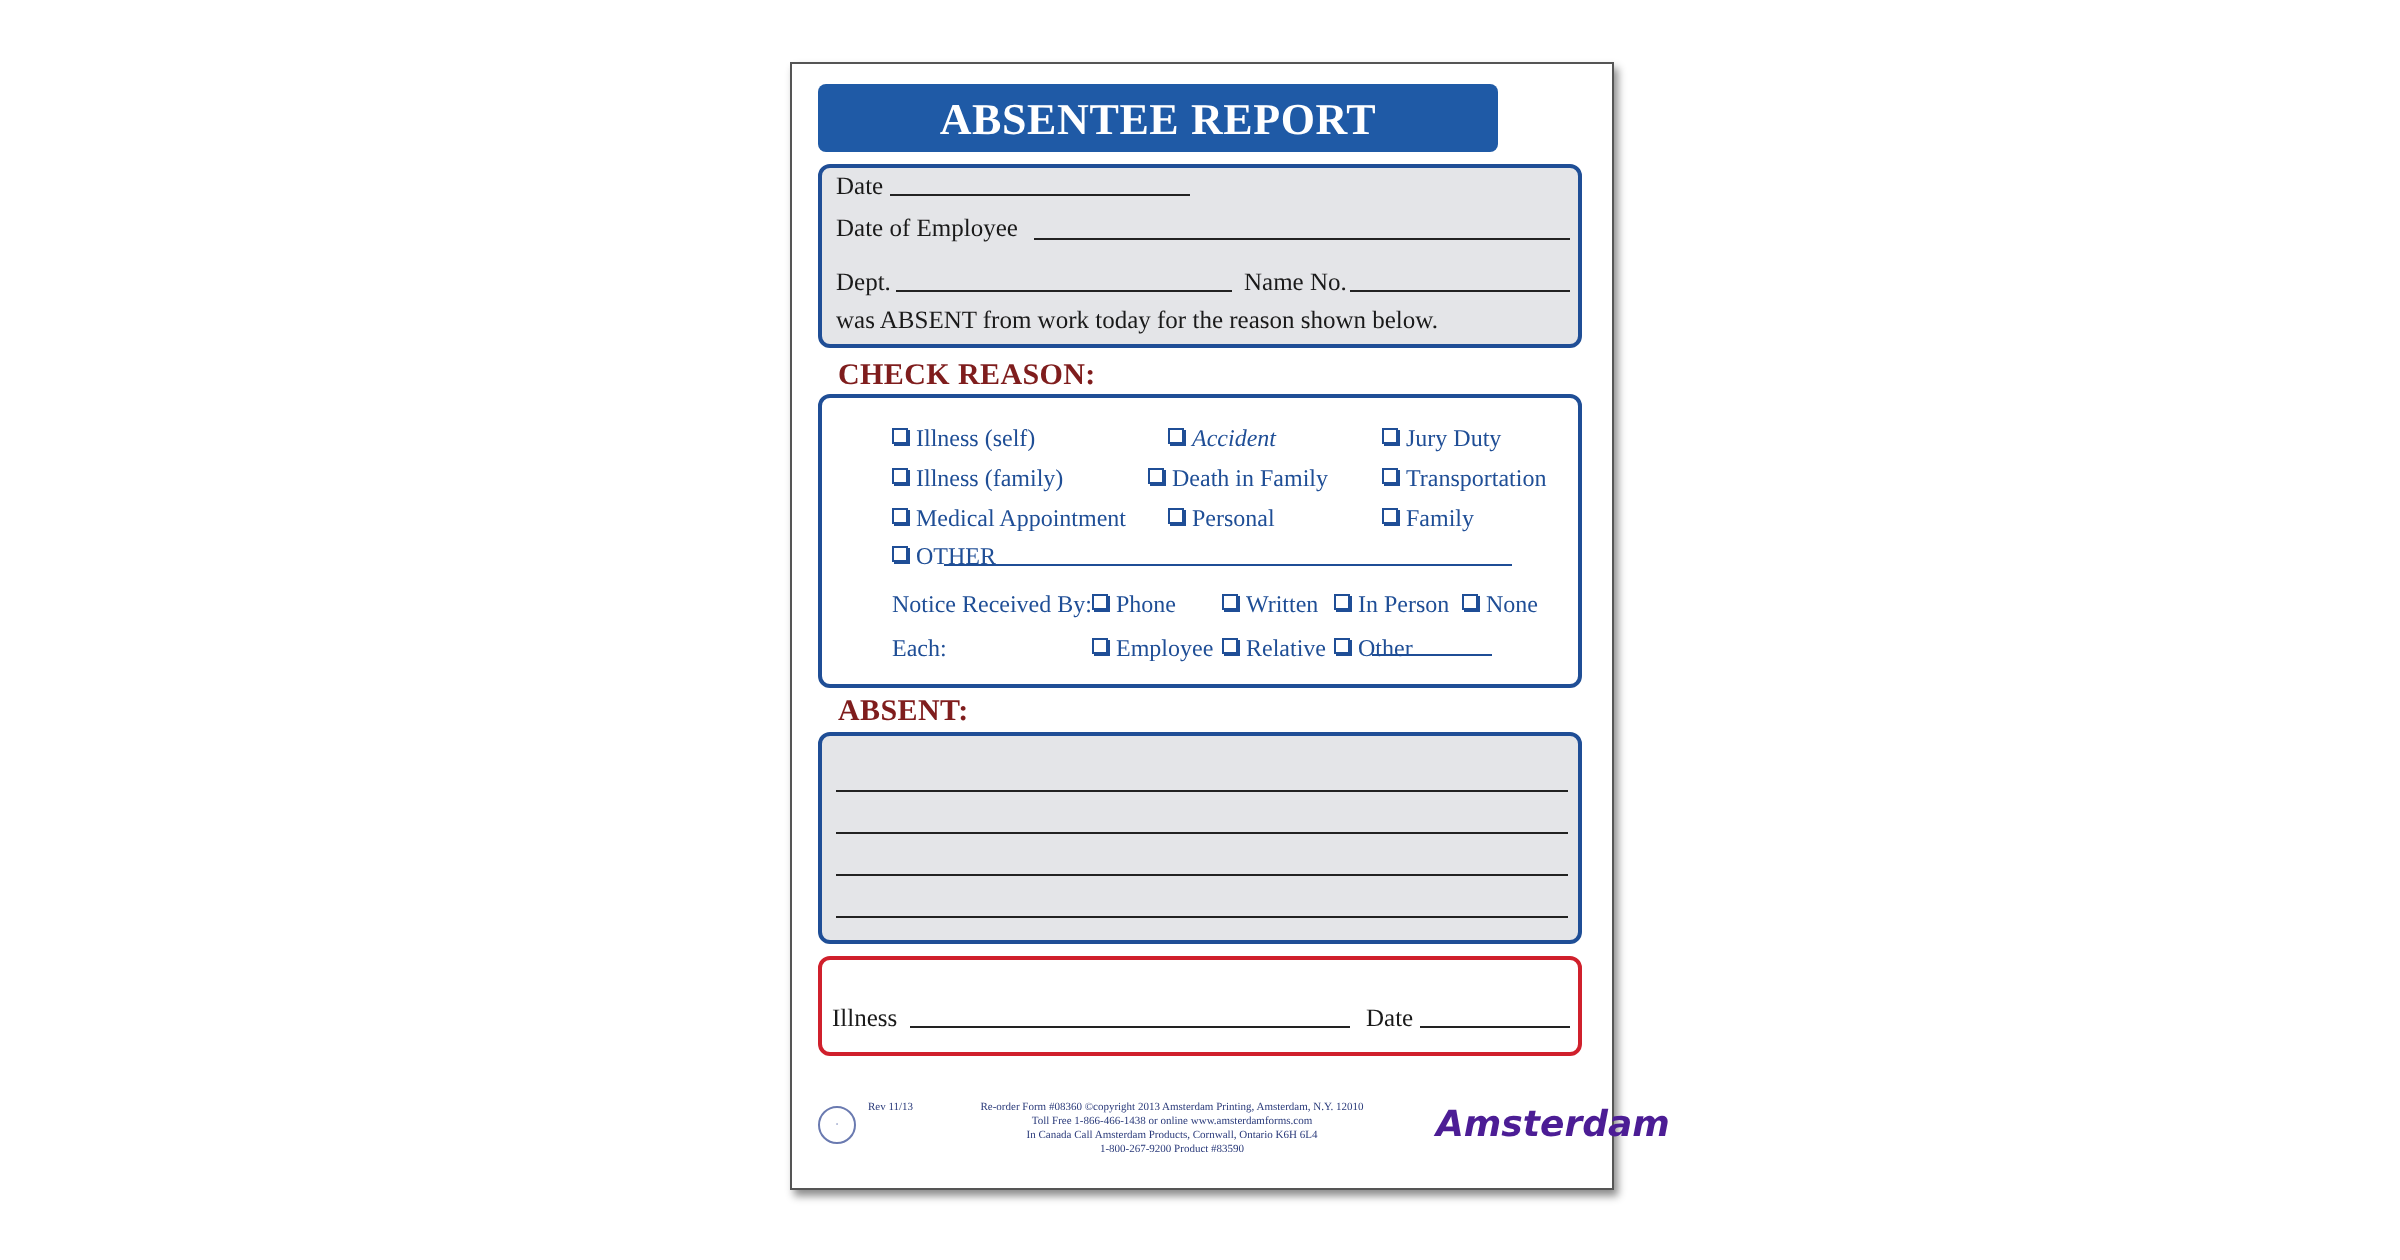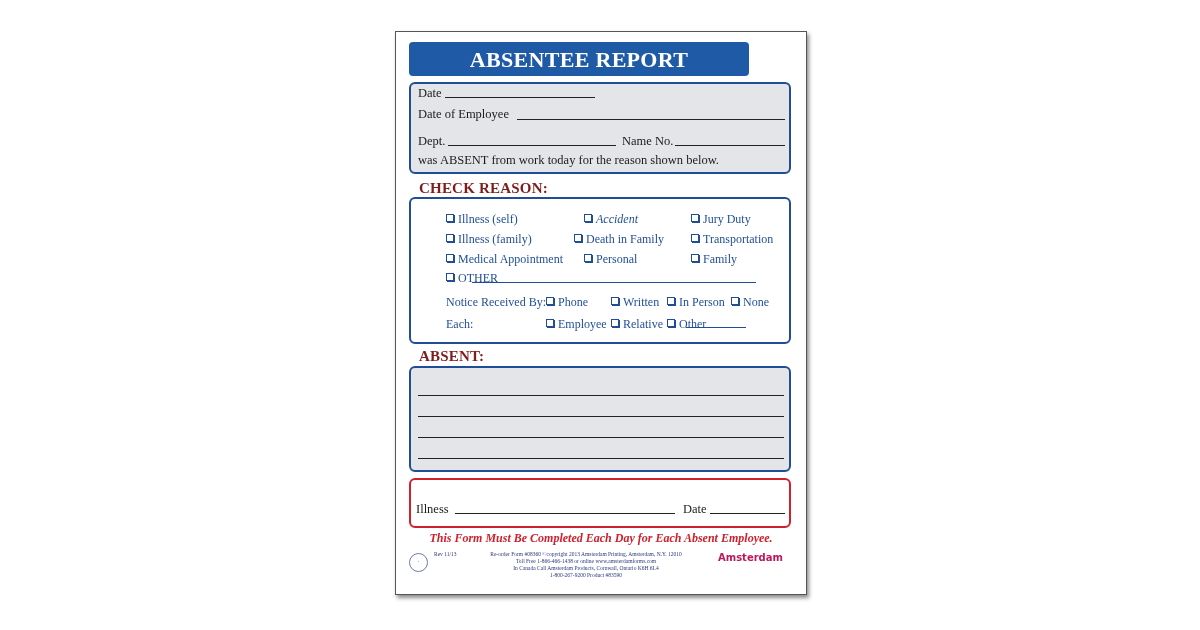--- a/index.html
+++ b/index.html
@@ -11,21 +11,21 @@
   .box.red{border-color:#d0202c;background:#fff;}
   .line{position:absolute;border-bottom:1px solid #222;height:0;}
   .lbl{position:absolute;font-size:12.5px;color:#1a1a1a;white-space:nowrap;}
   .heading{position:absolute;font-weight:bold;font-size:15px;color:#7f1d1d;letter-spacing:0.2px;}
   .cb{position:absolute;font-size:12px;color:#1f4e96;white-space:nowrap;margin-left:24px;}
   .cb .box-glyph{display:inline-block;width:6px;height:6px;border:1px solid #1f4e96;margin-right:4px;position:relative;top:-1px;box-shadow:1px 1px 0 #1f4e96;}
   .blue-line{position:absolute;border-bottom:1px solid #1f4e96;height:0;}
   .footer-note{position:absolute;left:0;width:410px;top:499px;text-align:center;color:#d0202c;font-style:italic;font-weight:bold;font-size:12px;}
   .fine{position:absolute;font-size:5.5px;color:#2a3a7a;line-height:7px;white-space:nowrap;}
   .seal{position:absolute;left:13px;top:521px;width:17px;height:17px;border:1px solid #6a7ab0;border-radius:50%;font-size:3px;color:#6a7ab0;text-align:center;line-height:17px;}
-  .brand{position:absolute;left:322px;top:520px;font-family:"DejaVu Sans","Liberation Sans",sans-serif;font-weight:bold;font-size:10px;color:#be185d;}
+  .brand{position:absolute;left:322px;top:520px;font-family:"DejaVu Sans","Liberation Sans",sans-serif;font-style:italic;font-weight:bold;font-size:18px;color:#4c1d95;}
 </style>
 </head>
 <body>
 
 <div class="sheet">
 
   <div class="title-bar">ABSENTEE REPORT</div>
 
   <div class="box gray" style="left:13px;top:50px;width:382px;height:92px;"></div>
   <span class="lbl" style="left:22px;top:54px;">Date</span>
@@ -74,21 +74,20 @@
   <div class="line" style="left:22px;top:384px;width:366px;"></div>
   <div class="line" style="left:22px;top:405px;width:366px;"></div>
   <div class="line" style="left:22px;top:426px;width:366px;"></div>
 
   <div class="box red" style="left:13px;top:446px;width:382px;height:50px;"></div>
   <span class="lbl" style="left:20px;top:470px;">Illness</span>
   <div class="line" style="left:59px;top:481px;width:220px;"></div>
   <span class="lbl" style="left:287px;top:470px;">Date</span>
   <div class="line" style="left:314px;top:481px;width:75px;"></div>
 
-  <div class="footer-note">This Form Must Be Completed Each Day for Each Absent Employee.</div>
 
   <div class="seal">•</div>
   <span class="fine" style="left:38px;top:519px;">Rev 11/13</span>
   <div class="fine" style="left:80px;top:519px;width:220px;text-align:center;">
     <div>Re-order Form #08360 ©copyright 2013 Amsterdam Printing, Amsterdam, N.Y. 12010</div>
     <div>Toll Free 1-866-466-1438 or online www.amsterdamforms.com</div>
     <div>In Canada Call Amsterdam Products, Cornwall, Ontario K6H 6L4</div>
     <div>1-800-267-9200      Product #83590</div>
   </div>
   <div class="brand">Amsterdam</div>

